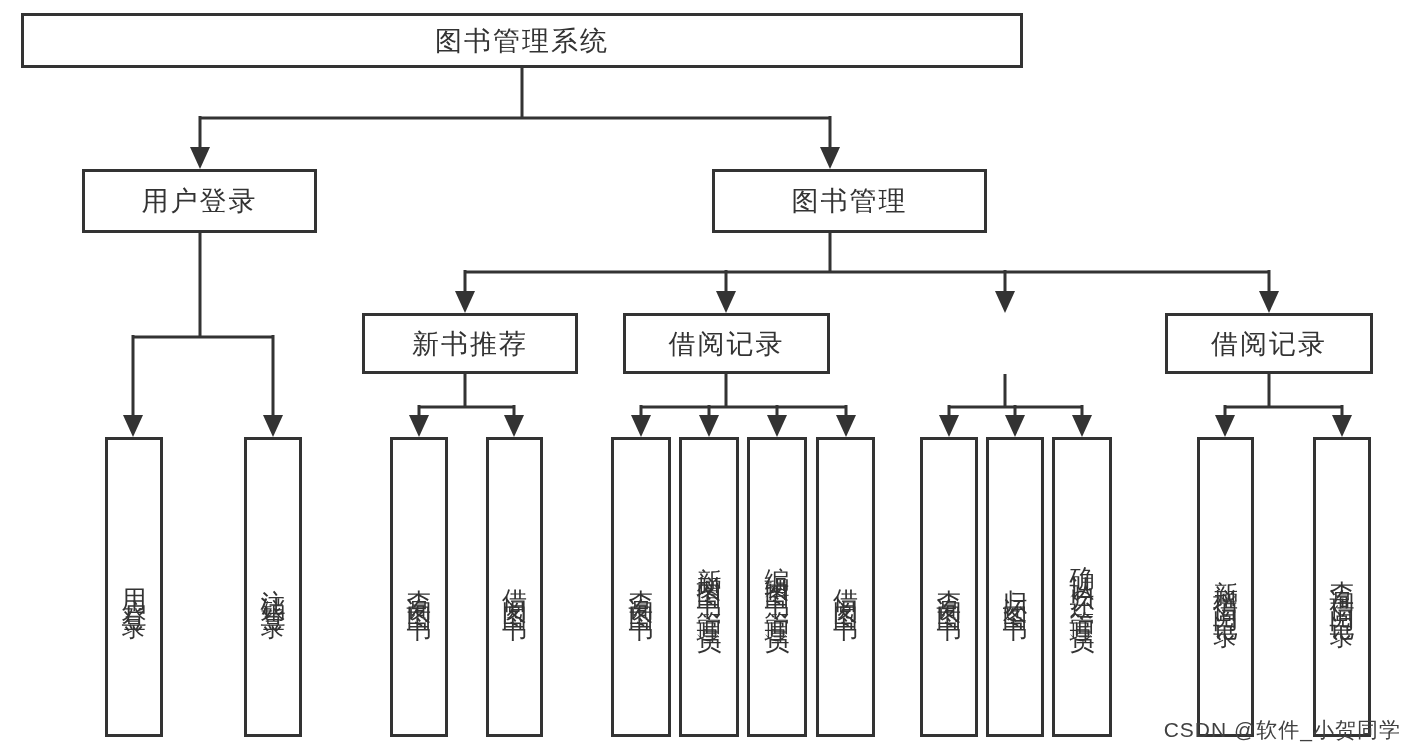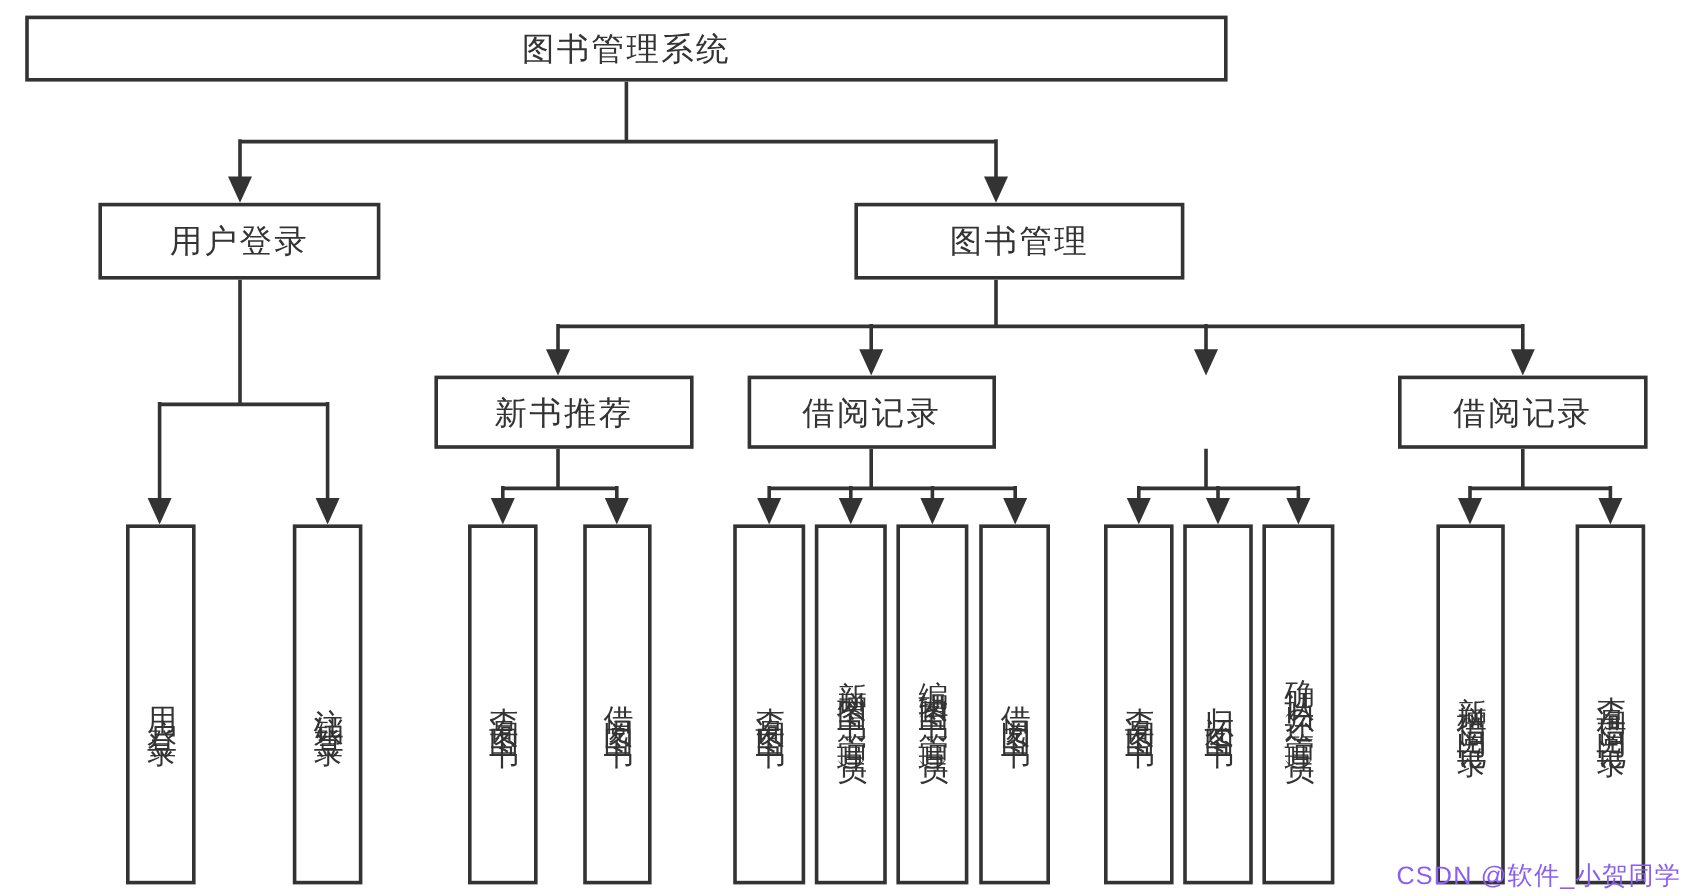--- a/index.html
+++ b/index.html
@@ -40,21 +40,21 @@
     line-height: 1;
     color: #333333;
   }
   .leaf { top: 437px; height: 300px; }
   .watermark {
     position: absolute;
     right: 4px;
     bottom: 3px;
     font-size: 21px;
     letter-spacing: 1px;
-    color: #8b5cf6;
+    color: #404040;
     white-space: nowrap;
     pointer-events: none;
   }
 </style>
 </head>
 <body>
 
 <div class="stage">
 
   <svg class="connectors" viewBox="0 0 1405 747" xmlns="http://www.w3.org/2000/svg">

